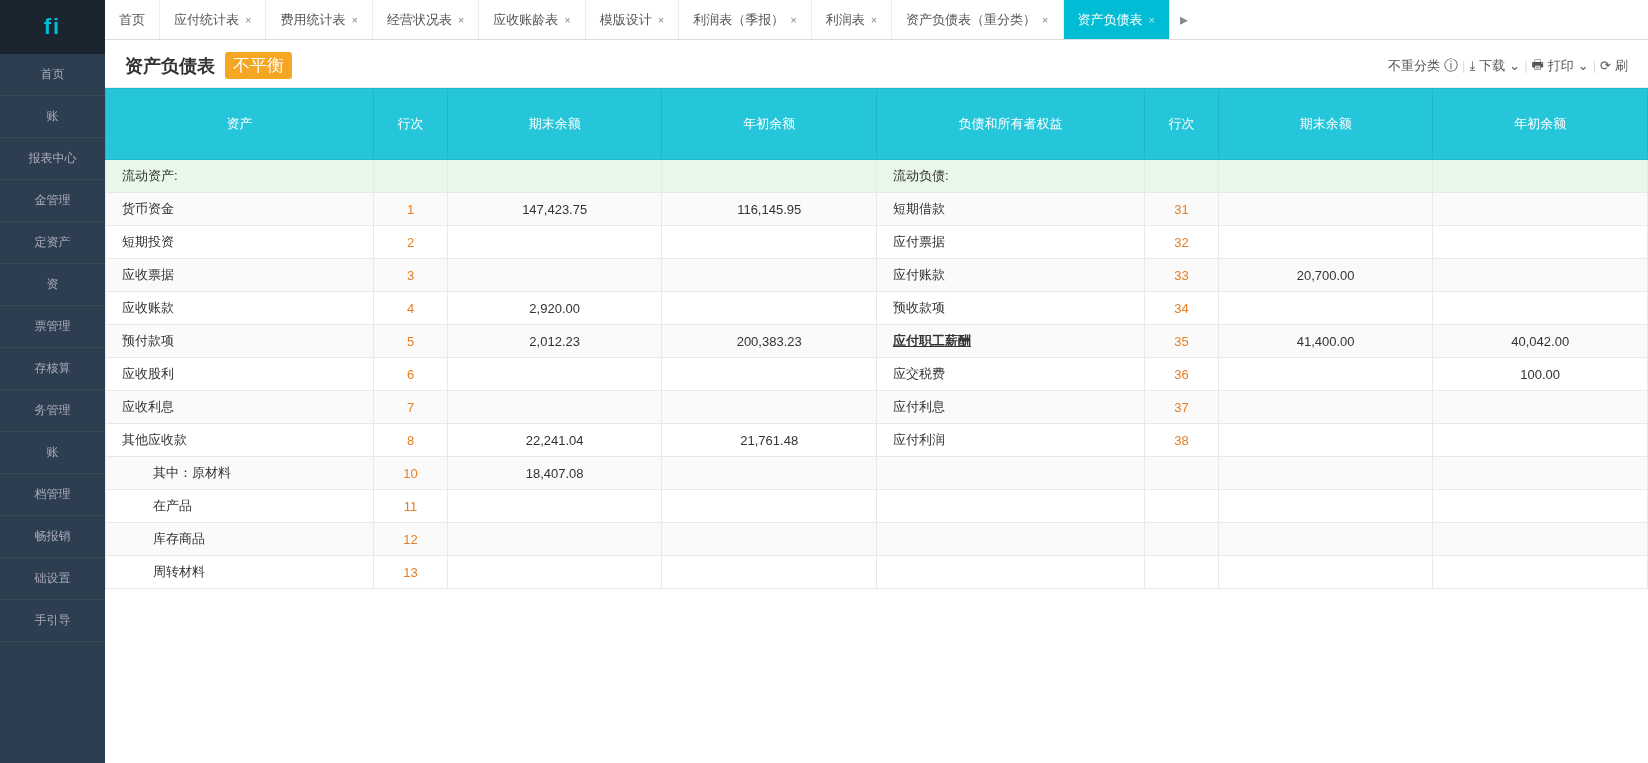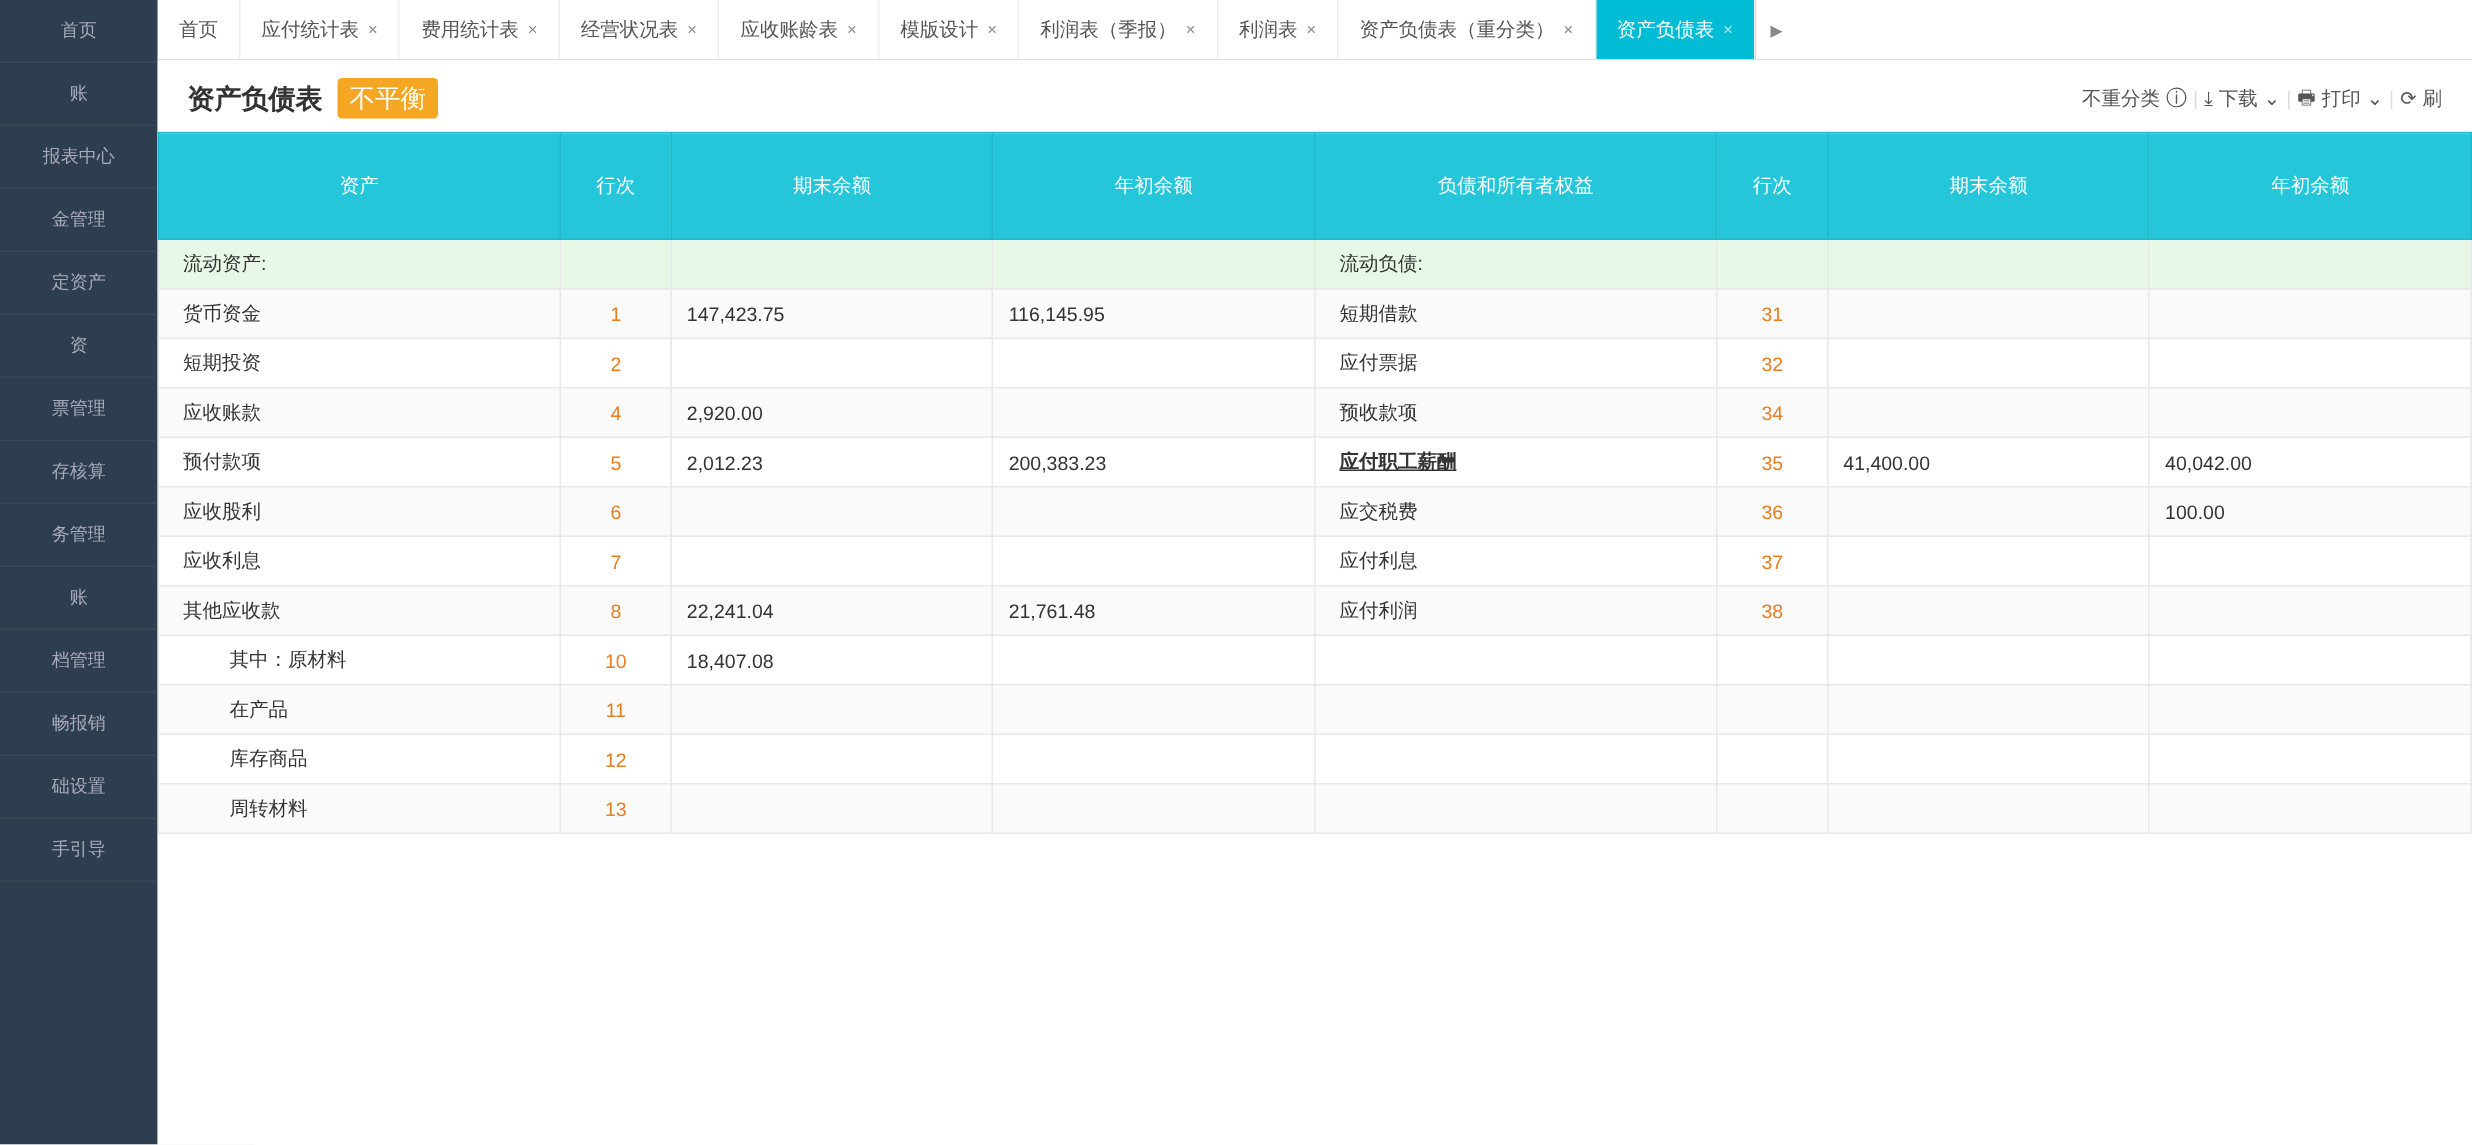--- a/index.html
+++ b/index.html
@@ -161,30 +161,31 @@
     }
     tbody td {
       padding: 7px 10px;
       border: 1px solid #e8e8e8;
       color: #333;
       font-size: 13px;
     }
     .col-name { text-align: left; padding-left: 16px; }
     .col-name-indent { text-align: left; padding-left: 47px; }
     .col-num { text-align: center; color: #e67e22; }
-    .col-amount { text-align: left; }
+    .col-amount { text-align: center; }
 
     
     .content::-webkit-scrollbar { width: 6px; }
     .content::-webkit-scrollbar-thumb { background: #ccc; border-radius: 3px; }
   </style>
 </head>
 <body>
 
 <div class="sidebar">
+  <div class="sidebar-logo">fi</div>
   <div class="sidebar-item">首页</div>
   <div class="sidebar-item">账</div>
   <div class="sidebar-item">报表中心</div>
   <div class="sidebar-item">金管理</div>
   <div class="sidebar-item">定资产</div>
   <div class="sidebar-item">资</div>
   <div class="sidebar-item">票管理</div>
   <div class="sidebar-item">存核算</div>
   <div class="sidebar-item">务管理</div>
   <div class="sidebar-item">账</div>
@@ -310,20 +311,30 @@
       <td class="col-name">短期投资</td>
       <td class="col-num">2</td>
       <td class="col-amount"></td>
       <td class="col-amount"></td>
       <td class="col-name">应付票据</td>
       <td class="col-num">32</td>
       <td class="col-amount"></td>
       <td class="col-amount"></td>
     </tr>
             <tr>
+      <td class="col-name">应收票据</td>
+      <td class="col-num">3</td>
+      <td class="col-amount"></td>
+      <td class="col-amount"></td>
+      <td class="col-name">应付账款</td>
+      <td class="col-num">33</td>
+      <td class="col-amount">20,700.00</td>
+      <td class="col-amount"></td>
+    </tr>
+            <tr>
       <td class="col-name">应收账款</td>
       <td class="col-num">4</td>
       <td class="col-amount">2,920.00</td>
       <td class="col-amount"></td>
       <td class="col-name">预收款项</td>
       <td class="col-num">34</td>
       <td class="col-amount"></td>
       <td class="col-amount"></td>
     </tr>
             <tr>

